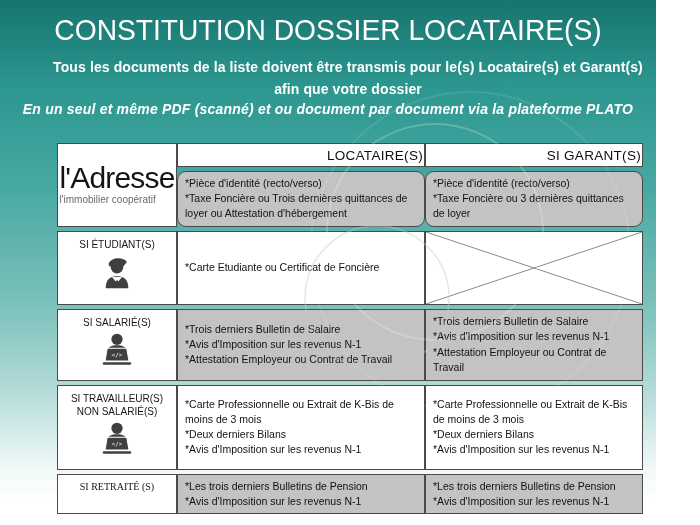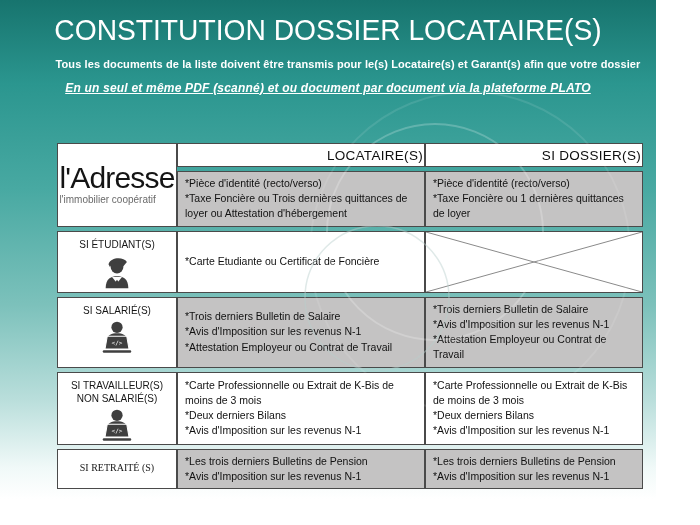--- a/index.html
+++ b/index.html
@@ -11,54 +11,54 @@
       #7cc1bb 58%, #b9dedb 76%, #f0f9f8 89%, #ffffff 95%);
   }
   
   .title{
     padding-top:13px;text-align:center;color:#ffffff;
     font-size:30px;font-weight:500;white-space:nowrap;
     transform:scaleX(0.94);transform-origin:center;
   }
   .subtitle{
     margin-top:9px;text-align:center;color:#ffffff;
-    font-size:11px;font-weight:700;line-height:1.6;letter-spacing:0.1px;margin-left:40px;
+    font-size:14px;font-weight:700;line-height:1.6;letter-spacing:0.1px;margin-left:40px;
   }
   .note{
-    margin-top:7px;text-align:center;color:#ffffff;
-    font-size:12px;font-style:italic;font-weight:700;letter-spacing:0.2px;text-decoration:underline;
+    text-align:center;color:#ffffff;
+    font-size:14px;font-style:italic;font-weight:700;letter-spacing:0.2px;
   }
   
   .watermark{position:absolute;left:0;top:0;z-index:5;pointer-events:none;}
   
   table.doc{
     position:absolute;left:57px;top:139px;width:586px;z-index:2;
     border-collapse:separate;border-spacing:0 4px;table-layout:fixed;
   }
   table.doc td{border:1px solid #4a4a4a;box-sizing:border-box;overflow:hidden;}
   .cell-gray{background:#c4c3c3;}
   .cell-white{background:#ffffff;}
   .col-head{
     background:#ffffff;text-align:right;vertical-align:middle;
     font-size:13.5px;color:#0d0d0d;letter-spacing:0.3px;
   }
   tr.r-head td{height:24px;}
-  tr.r1 td{height:52px;}
+  tr.r1 td{height:52px;border-radius:9px;}
   tr.r2 td{height:57px;}
   tr.r3 td{height:64px;}
   tr.r4 td{height:70px;}
   tr.r5 td{height:38px;}
   .content{
     padding:4px 7px;font-size:10.5px;line-height:1.45;color:#111111;
     vertical-align:middle;
   }
   tr.r1 td.content{vertical-align:top;}
   .label-cell{
     background:#ffffff;text-align:center;vertical-align:top;
-    padding:6px 4px 2px 4px;font-size:10px;line-height:1.3;color:#161616;
+    padding:6px 4px 14px 4px;font-size:10px;line-height:1.3;color:#161616;
   }
   tr.r5 .label-cell{vertical-align:middle;padding-top:0;font-family:Liberation Serif, serif;}
   .label-cell .icon-wrap{margin-top:3px;line-height:0;}
   .logo-cell{background:#ffffff;text-align:center;vertical-align:middle;}
   .logo-box{display:inline-block;}
   .logo-name{font-size:30px;color:#141414;letter-spacing:-0.8px;line-height:1;}
   .logo-tagline{font-size:10px;color:#6a6a6a;text-align:left;margin:1px 2px 0 0;}
   td.crossed{position:relative;background:#ffffff;padding:0;}
   td.crossed svg{position:absolute;left:0;top:0;width:100%;height:100%;display:block;}
 </style>
@@ -88,31 +88,31 @@
 
     <tbody>
         <tr class="r-head">
       <td class="logo-cell" rowspan="2">
         <div class="logo-box">
           <div class="logo-name">l'Adresse</div>
           <div class="logo-tagline">l'immobilier coopératif</div>
         </div>
       </td>
       <td class="col-head">LOCATAIRE(S)</td>
-      <td class="col-head">SI DOSSIER(S)</td>
+      <td class="col-head">SI GARANT(S)</td>
     </tr>
 
     <tr class="r1">
       <td class="content cell-gray">
             <div>*Pièce d'identité (recto/verso)</div>
             <div>*Taxe Foncière ou Trois dernières quittances de loyer ou Attestation d'hébergement</div>
           </td>
       <td class="content cell-gray">
             <div>*Pièce d'identité (recto/verso)</div>
-            <div>*Taxe Foncière ou 1 dernières quittances de loyer</div>
+            <div>*Taxe Foncière ou 3 dernières quittances de loyer</div>
           </td>
     </tr>
 
     <tr class="r2">
       <td class="label-cell">
         <div class="lbl">SI ÉTUDIANT(S)</div>
         <div class="icon-wrap">
           <svg width="34" height="36" viewBox="0 0 48 50">
             <circle cx="24" cy="18" r="9" fill="#3f3f3f"></circle>
             <path d="M12 14 C15 4 33 3 38 11 L33 17 C28 9 18 11 14 18 Z" fill="#3f3f3f"></path>

